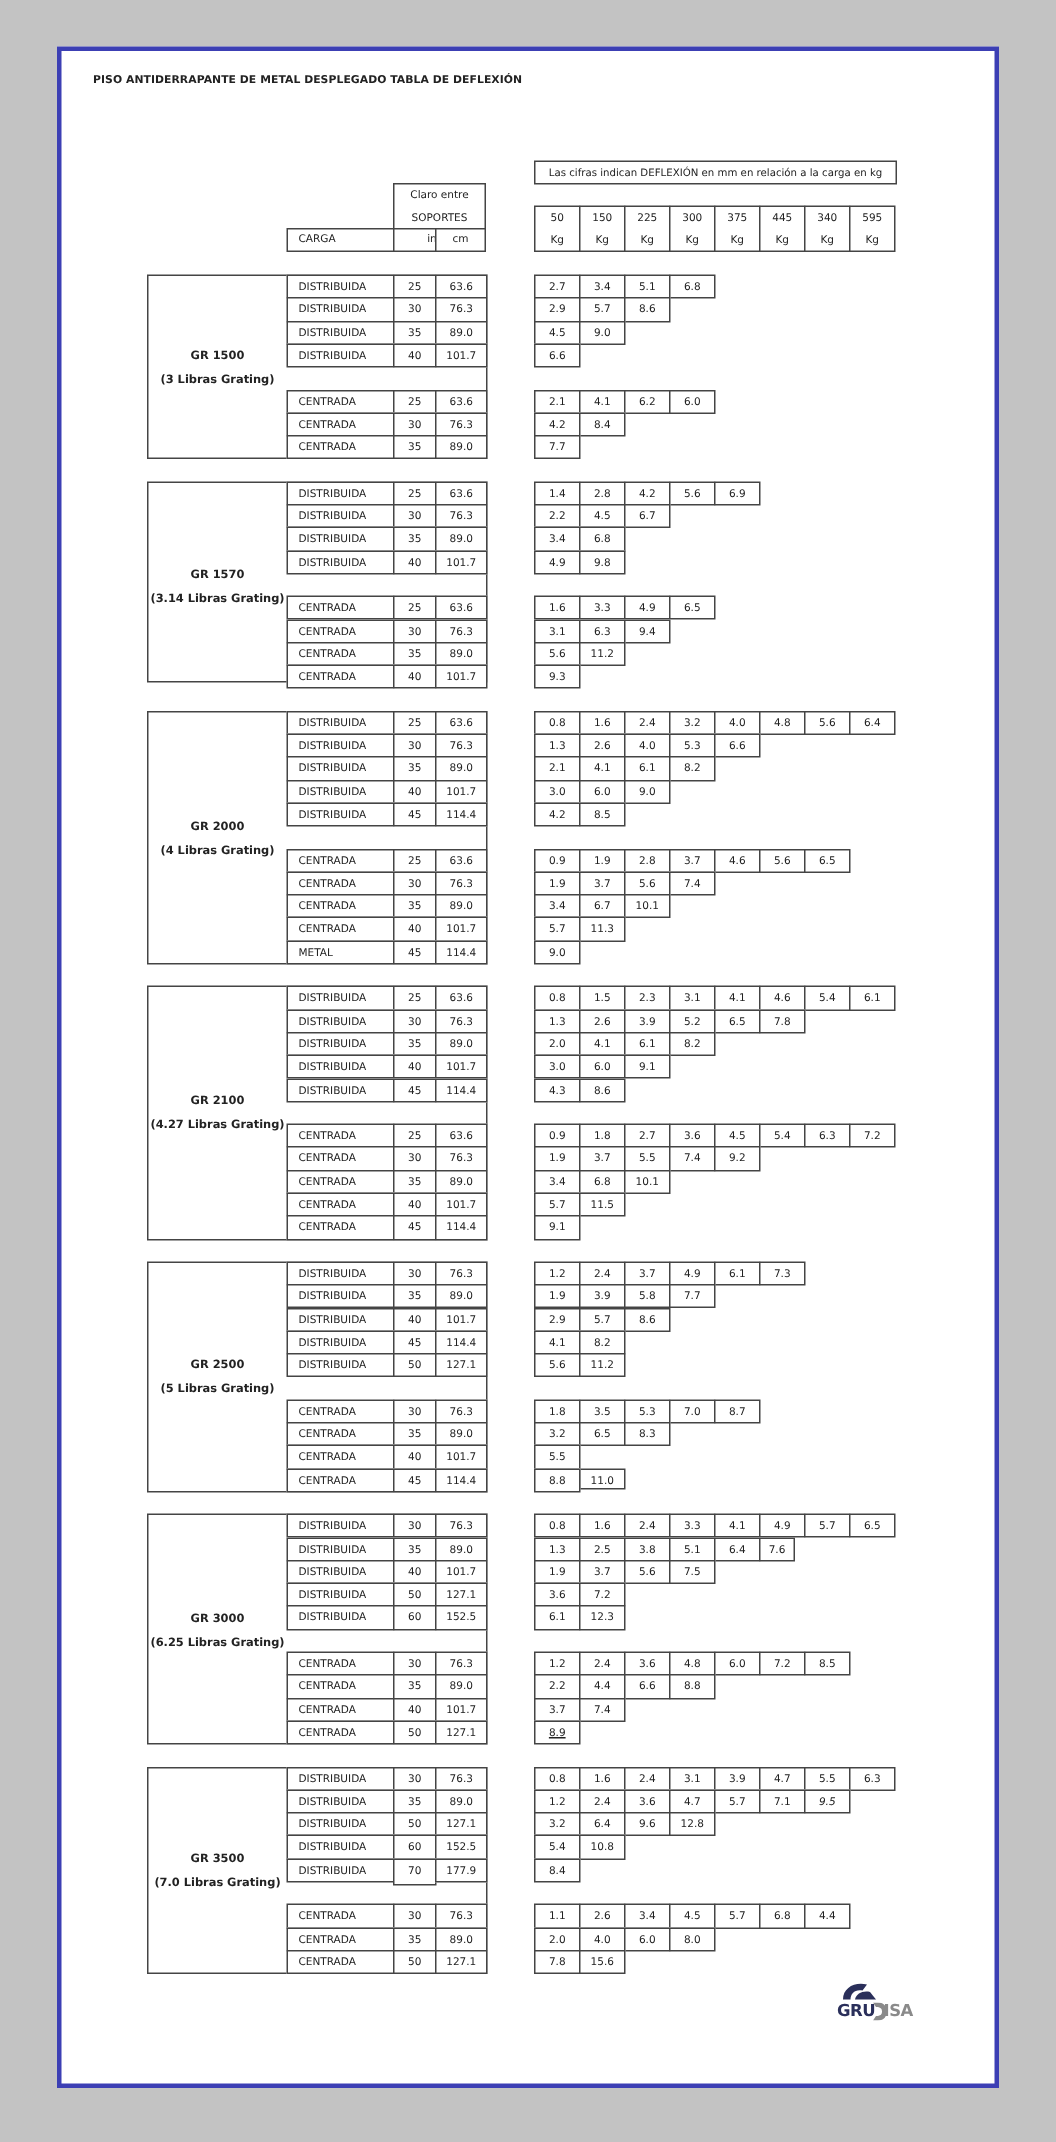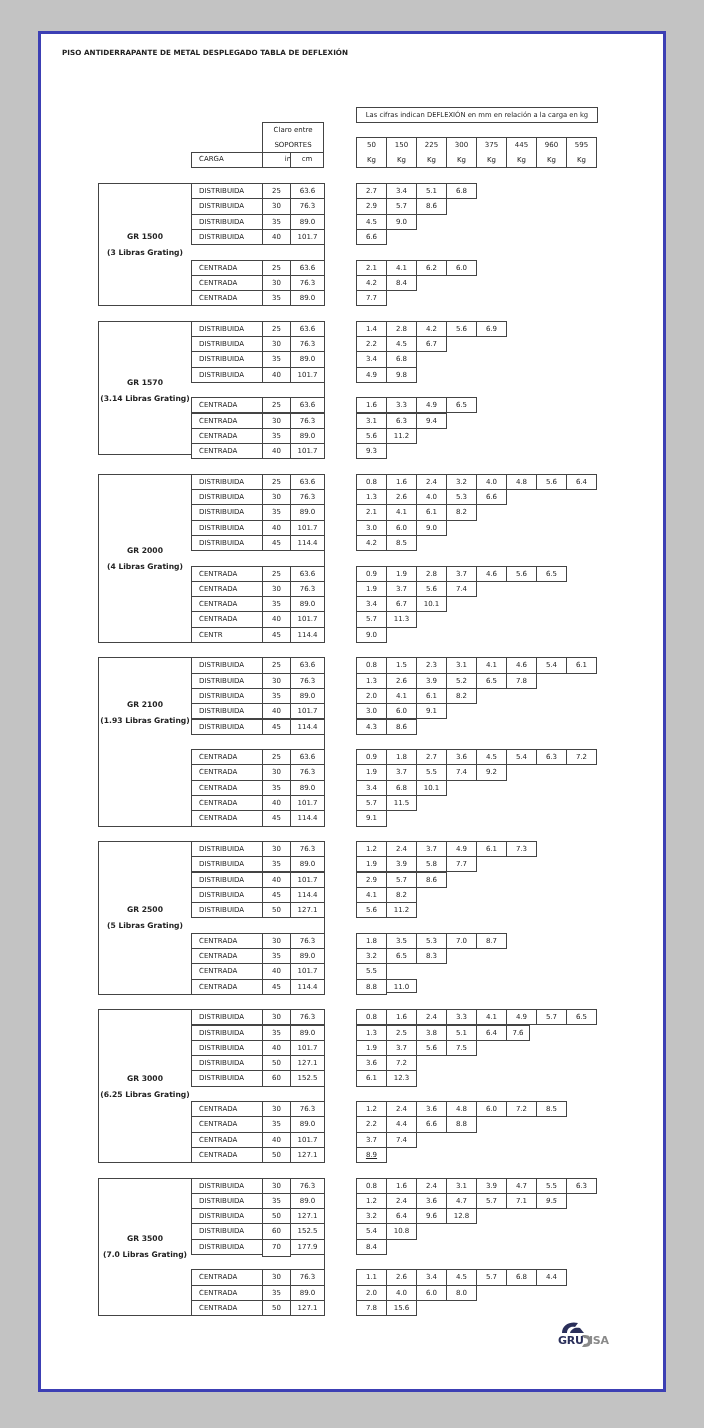--- a/index.html
+++ b/index.html
@@ -70,21 +70,21 @@
     </div>
     <div class="cell" style="left: 476px; top: 137px; width: 31px; height: 31px;">
       <div style="line-height: 15px;">375</div>
       <div style="line-height: 15px;">Kg</div>
     </div>
     <div class="cell" style="left: 506px; top: 137px; width: 31px; height: 31px;">
       <div style="line-height: 15px;">445</div>
       <div style="line-height: 15px;">Kg</div>
     </div>
     <div class="cell" style="left: 536px; top: 137px; width: 31px; height: 31px;">
-      <div style="line-height: 15px;">960</div>
+      <div style="line-height: 15px;">340</div>
       <div style="line-height: 15px;">Kg</div>
     </div>
     <div class="cell" style="left: 566px; top: 137px; width: 31px; height: 31px;">
       <div style="line-height: 15px;">595</div>
       <div style="line-height: 15px;">Kg</div>
     </div>
   </div>
 <div id="groups">
     <div class="group-box" style="left: 98px; top: 183px; width: 227px; height: 123.4px;">
       <div class="group-label" style="top: 45.2px;">
@@ -246,28 +246,28 @@
     <div class="cell" style="left: 262px; top: 596.1px; width: 29px; height: 16.3px; line-height: 14.3px;">35</div>
     <div class="cell" style="left: 290px; top: 596.1px; width: 35px; height: 16.3px; line-height: 14.3px;">89.0</div>
     <div class="cell" style="left: 356px; top: 596.1px; width: 31px; height: 16.3px; line-height: 14.3px;">3.4</div>
     <div class="cell" style="left: 386px; top: 596.1px; width: 31px; height: 16.3px; line-height: 14.3px;">6.7</div>
     <div class="cell" style="left: 416px; top: 596.1px; width: 31px; height: 16.3px; line-height: 14.3px;">10.1</div>
     <div class="cell left" style="left: 191px; top: 611.4px; width: 72px; height: 16.3px; line-height: 14.3px;">CENTRADA</div>
     <div class="cell" style="left: 262px; top: 611.4px; width: 29px; height: 16.3px; line-height: 14.3px;">40</div>
     <div class="cell" style="left: 290px; top: 611.4px; width: 35px; height: 16.3px; line-height: 14.3px;">101.7</div>
     <div class="cell" style="left: 356px; top: 611.4px; width: 31px; height: 16.3px; line-height: 14.3px;">5.7</div>
     <div class="cell" style="left: 386px; top: 611.4px; width: 31px; height: 16.3px; line-height: 14.3px;">11.3</div>
-    <div class="cell left" style="left: 191px; top: 626.7px; width: 72px; height: 16.3px; line-height: 14.3px;">CENTR</div>
+    <div class="cell left" style="left: 191px; top: 626.7px; width: 72px; height: 16.3px; line-height: 14.3px;">METAL</div>
     <div class="cell" style="left: 262px; top: 626.7px; width: 29px; height: 16.3px; line-height: 14.3px;">45</div>
     <div class="cell" style="left: 290px; top: 626.7px; width: 35px; height: 16.3px; line-height: 14.3px;">114.4</div>
     <div class="cell" style="left: 356px; top: 626.7px; width: 31px; height: 16.3px; line-height: 14.3px;">9.0</div>
     <div class="group-box" style="left: 98px; top: 657.3px; width: 227px; height: 169.3px;">
-      <div class="group-label" style="top: 39px;">
+      <div class="group-label" style="top: 68px;">
         <div>GR 2100</div>
-        <div>(1.93 Libras Grating)</div>
+        <div>(4.27 Libras Grating)</div>
       </div>
     </div>
     <div class="cell left" style="left: 191px; top: 657.3px; width: 72px; height: 16.3px; line-height: 14.3px;">DISTRIBUIDA</div>
     <div class="cell" style="left: 262px; top: 657.3px; width: 29px; height: 16.3px; line-height: 14.3px;">25</div>
     <div class="cell" style="left: 290px; top: 657.3px; width: 35px; height: 16.3px; line-height: 14.3px;">63.6</div>
     <div class="cell" style="left: 356px; top: 657.3px; width: 31px; height: 16.3px; line-height: 14.3px;">0.8</div>
     <div class="cell" style="left: 386px; top: 657.3px; width: 31px; height: 16.3px; line-height: 14.3px;">1.5</div>
     <div class="cell" style="left: 416px; top: 657.3px; width: 31px; height: 16.3px; line-height: 14.3px;">2.3</div>
     <div class="cell" style="left: 446px; top: 657.3px; width: 31px; height: 16.3px; line-height: 14.3px;">3.1</div>
     <div class="cell" style="left: 476px; top: 657.3px; width: 31px; height: 16.3px; line-height: 14.3px;">4.1</div>

